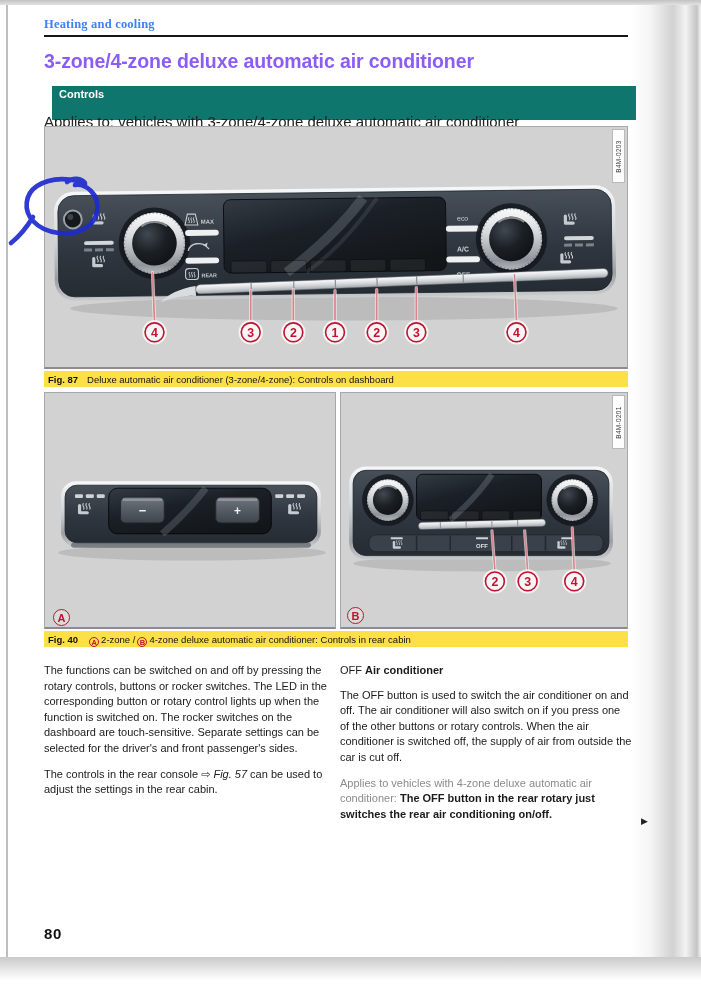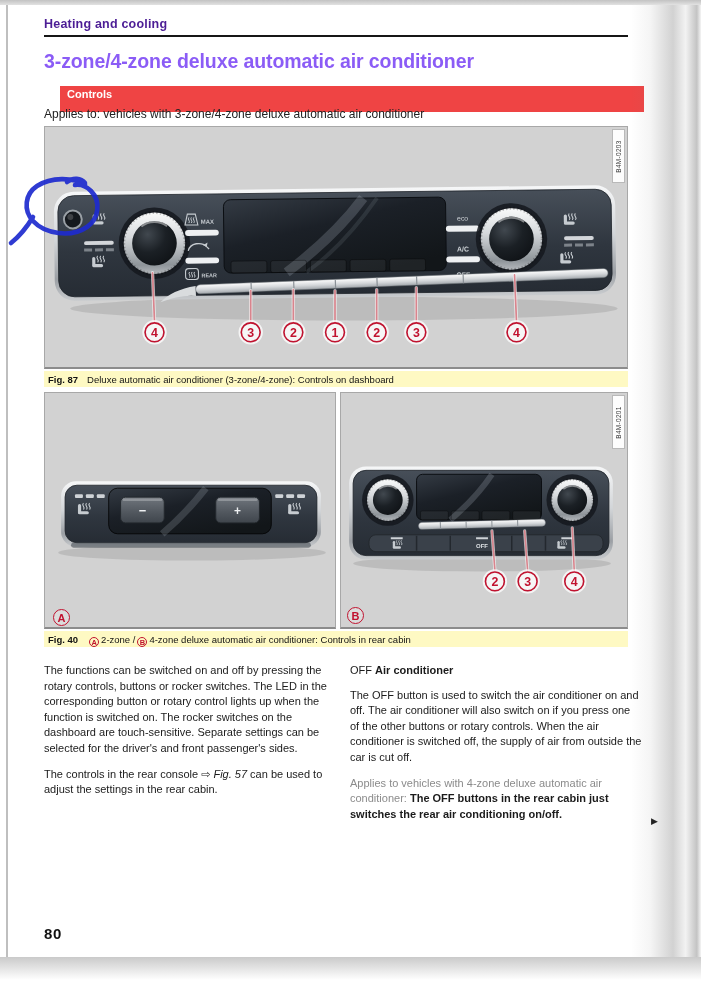--- a/index.html
+++ b/index.html
@@ -12,43 +12,43 @@
     background:linear-gradient(180deg,#c2c2c2,#e2e2e2);}
   .edge-left{position:absolute;left:6px;top:5px;width:2px;height:952px;background:#bfbfbf;}
   .edge-right{position:absolute;right:0;top:5px;width:70px;height:952px;pointer-events:none;
     background:linear-gradient(90deg,rgba(255,255,255,0) 0%,rgba(120,120,120,0.08) 28%,
       rgba(105,105,105,0.30) 60%,rgba(150,150,150,0.12) 78%,rgba(80,80,80,0.34) 94%,rgba(200,200,200,0.18) 100%);}
   .edge-bottom{position:absolute;left:0;top:957px;width:701px;height:27px;
     background:linear-gradient(180deg,rgba(90,90,90,0.32),rgba(255,255,255,0) 85%);}
 
   .content{position:absolute;left:44px;top:0;width:598px;}
 
-  .crumb{position:absolute;left:0;top:17px;font-size:12.5px;font-weight:bold;letter-spacing:0.2px;color:#4c1d95;}
+  .crumb{position:absolute;left:0;top:17px;font-size:12.5px;font-weight:bold;letter-spacing:0.2px;color:#3b82f6;font-family:Liberation Serif, serif;}
   .rule{position:absolute;left:0;top:35px;width:584px;height:0;border-top:2px solid #161616;}
   .title{position:absolute;left:0;top:50px;width:584px;font-size:19.5px;font-weight:bold;letter-spacing:-0.1px;color:#8b5cf6;}
-  .secbar{position:absolute;left:16px;top:86px;width:584px;height:26px;background:#ef4444;}
+  .secbar{position:absolute;left:8px;top:86px;width:584px;height:34px;background:#0f766e;}
   .secbar span{display:block;padding:1.5px 0 0 7px;font-size:11px;font-weight:bold;color:#fff;}
-  .note{position:absolute;left:0;top:107px;font-size:12px;color:#222;text-align:center;}
+  .note{position:absolute;left:0;top:113px;font-size:15px;color:#222;text-align:center;}
 
   .figwrap{position:absolute;left:0;}
   .figbox{position:relative;background:#d2d2d2;border:1px solid #a8a8a8;border-bottom:2px solid #8c8c8c;overflow:visible;}
   .figart{display:block;}
   .codestrip{position:absolute;top:2px;right:2px;width:13px;height:54px;background:#fdfdfd;
     border:1px solid #b9b9b9;display:flex;align-items:center;justify-content:center;}
   .codestrip span{transform:rotate(-90deg);font-size:6.5px;color:#3a3a3a;letter-spacing:0.3px;white-space:nowrap;}
-  .caption{margin-top:2px;width:100%;background:#fef9c3;height:16px;line-height:17px;
+  .caption{margin-top:2px;width:100%;background:#fde047;height:16px;line-height:17px;
     font-size:9.5px;color:#111;padding-left:4px;white-space:nowrap;}
   .caption b{margin-right:9px;}
   .circ{display:inline-block;width:10px;height:10px;border:1.2px solid #c1122f;border-radius:50%;
     font-size:7.5px;font-weight:bold;color:#c1122f;text-align:center;line-height:10px;vertical-align:-1.5px;margin:0 2px;}
   .marker{position:absolute;width:17px;height:17px;border:1.7px solid #c1122f;border-radius:50%;
     font-size:11px;font-weight:bold;color:#c1122f;text-align:center;line-height:16px;background:rgba(250,250,250,0.25);}
   .annot{position:absolute;overflow:visible;pointer-events:none;}
 
-  .columns{position:absolute;left:0;top:663px;width:598px;display:flex;gap:14px;}
+  .columns{position:absolute;left:0;top:663px;width:598px;display:flex;gap:4px;}
   .col{width:292px;font-size:11px;line-height:15.6px;color:#1b1b1b;}
   .col p{margin:0 0 10px 0;}
   .col .h{margin:0 0 9px 0;font-size:11px;}
   .col .h .bold{font-weight:bold;text-align:right;}
   .gray{color:#8b8b8b;}
   .boldtxt{font-weight:bold;}
   .ref{font-style:italic;}
   .col-right{position:relative;}
   .more{position:absolute;right:-16px;bottom:3px;font-size:9px;color:#1a1a1a;}
 
@@ -383,21 +383,21 @@
     </div>
 
     <div class="columns">
       <div class="col">
         <p>The functions can be switched on and off by pressing the rotary controls, buttons or rocker switches. The LED in the corresponding button or rotary control lights up when the function is switched on. The rocker switches on the dashboard are touch-sensitive. Separate settings can be selected for the driver's and front passenger's sides.</p>
         <p><span>The controls in the rear console </span><span class="ref">⇨ Fig. 57</span><span> can be used to adjust the settings in the rear cabin.</span></p>
       </div>
       <div class="col col-right">
         <p class="h"><span>OFF</span> <span class="bold">Air conditioner</span></p>
         <p>The OFF button is used to switch the air conditioner on and off. The air conditioner will also switch on if you press one of the other buttons or rotary controls. When the air conditioner is switched off, the supply of air from outside the car is cut off.</p>
-        <p><span class="gray">Applies to vehicles with 4-zone deluxe automatic air conditioner: </span><span class="boldtxt">The OFF buttons in the rear cabin just switches the rear air conditioning on/off.</span></p>
+        <p><span class="gray">Applies to vehicles with 4-zone deluxe automatic air conditioner: </span><span class="boldtxt">The OFF button in the rear rotary just switches the rear air conditioning on/off.</span></p>
         <span class="more">▶</span>
       </div>
     </div>
 
     <div class="pagenum">80</div>
   </div>
 
   <div class="edge-right"></div>
   <div class="edge-bottom"></div>
 </div>

